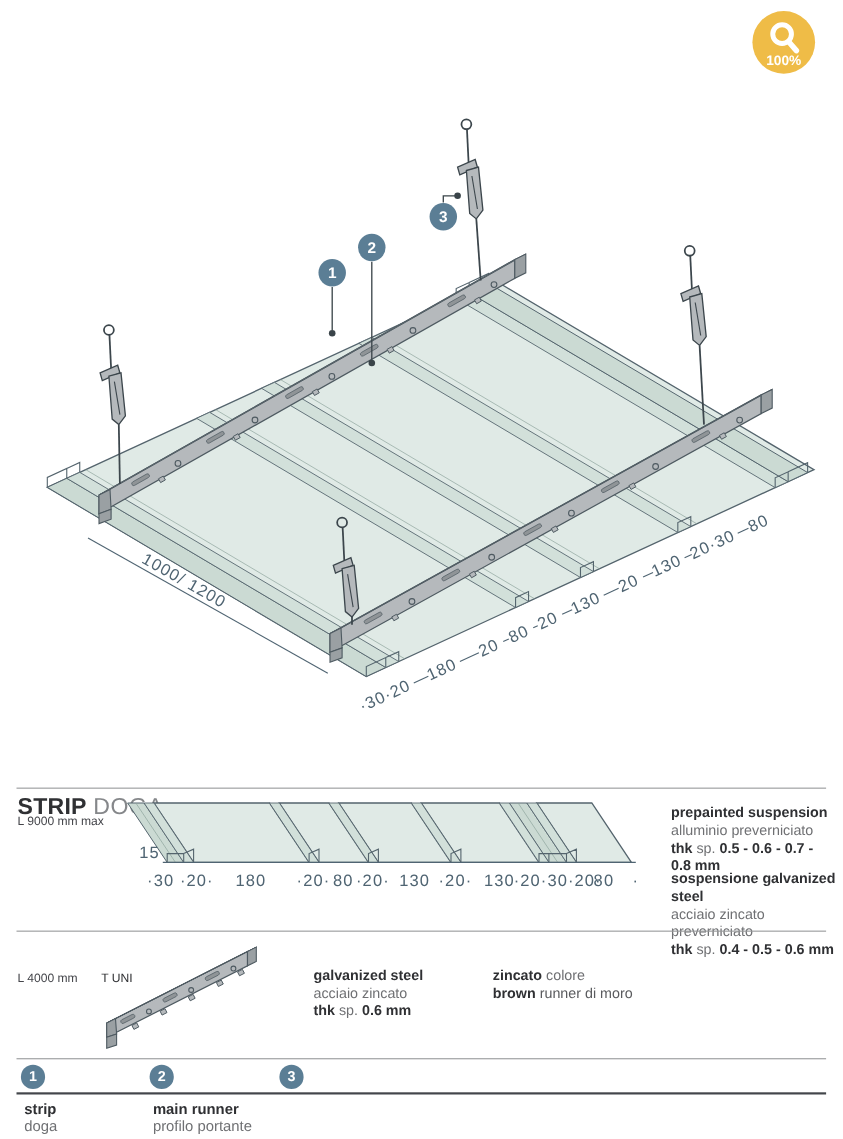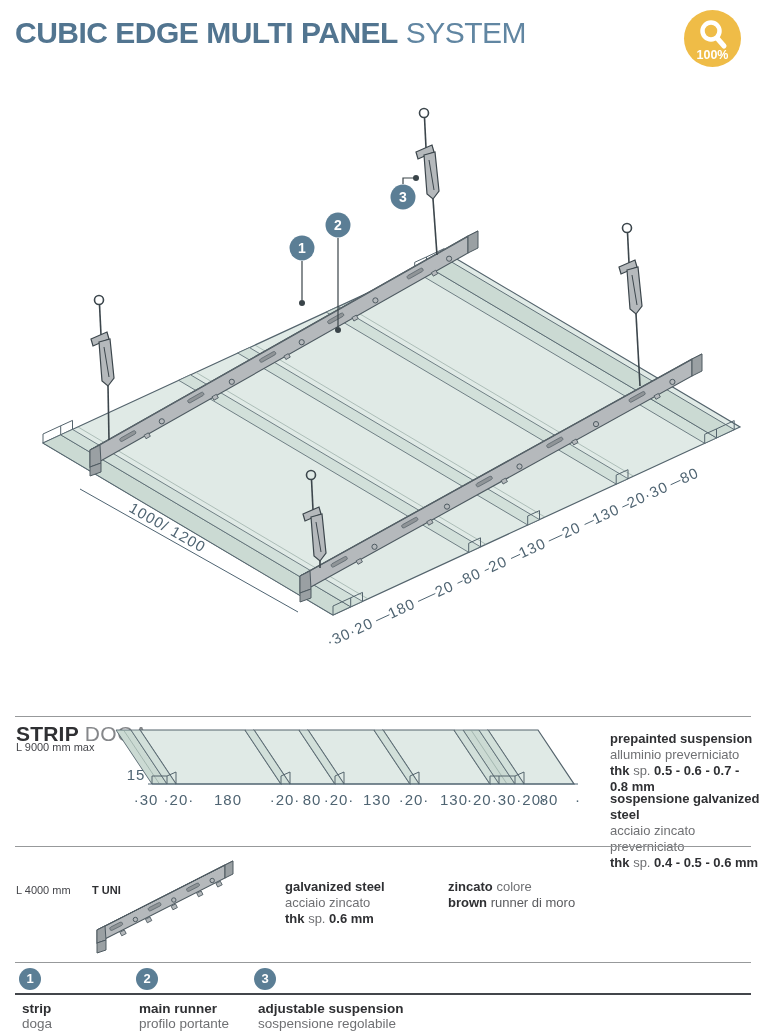--- a/index.html
+++ b/index.html
@@ -44,24 +44,20 @@
   .callout{fill:#5b7e95;}
   .cnum{font-size:14px;font-weight:700;fill:#ffffff;text-anchor:middle;font-family:"Liberation Sans",sans-serif;}
   .leader{stroke:#3a4449;stroke-width:1.2;fill:none;}
   .ldot{fill:#3a4449;}
 </style>
 </head>
 <body>
 
 <div class="page">
 
-  <div class="abs title">
-    <span class="b">CUBIC EDGE MULTI PANEL</span>
-    <span class="l">SYSTEM</span>
-  </div>
   <div class="abs badge">
     <svg width="57" height="57" viewBox="0 0 57 57" style="left:0;top:0">
       <circle cx="27" cy="21" r="8.5" fill="none" stroke="#ffffff" stroke-width="4.5"></circle>
       <line x1="33" y1="28" x2="40" y2="36" stroke="#ffffff" stroke-width="5" stroke-linecap="round"></line>
       <text x="28.5" y="49" text-anchor="middle" font-size="12.5" font-weight="700" fill="#ffffff">100%</text>
     </svg>
   </div>
 
   <svg width="766" height="600" viewBox="0 0 766 600" style="top:95px">
 
@@ -286,21 +282,21 @@
   <div class="abs spec" style="left:610px;top:791px">
     <b>sospensione galvanized steel</b><br>
     <span>acciaio zincato preverniciato</span><br>
     <b>thk</b>
     <span>sp.</span>
     <b>0.4 - 0.5 - 0.6 mm</b>
   </div>
 
   <div class="abs rule" style="top:846px"></div>
   <div class="abs lbl" style="left:16px;top:884px">L 4000 mm</div>
-  <div class="abs lbl" style="left:92px;top:884px;font-weight:700;color:#2f3033">T UNI</div>
+  <div class="abs lbl" style="left:92px;top:884px;font-weight:400;color:#2f3033">T UNI</div>
 
   <svg width="766" height="115" viewBox="0 0 766 115" style="top:848px">
     <g>
       <polygon class="web" points="97,95 225,30 225,17 97,82"></polygon>
       <polygon class="flange" points="97,82 225,17 233,13 105,78"></polygon>
       <polygon class="cap" points="97,95 97,82 105,78 106,92"></polygon>
       <polygon class="cap" points="97,95 106,92 106,102 97,105"></polygon>
       <polygon class="cap" points="225,30 225,17 233,13 233,26"></polygon>
       <rect class="slot" x="109.2" y="76.45" width="14" height="3.6" rx="1.8" transform="rotate(-27 116.2 78.25)"></rect>
       <rect class="slot" x="147.6" y="56.95" width="14" height="3.6" rx="1.8" transform="rotate(-27 154.6 58.75)"></rect>
@@ -337,18 +333,14 @@
   <div class="abs rule2" style="top:993px"></div>
 
   <div class="abs" style="left:22px;top:1001px">
     <div class="legend-en">strip</div>
     <div class="legend-it">doga</div>
   </div>
   <div class="abs" style="left:139px;top:1001px">
     <div class="legend-en">main runner</div>
     <div class="legend-it">profilo portante</div>
   </div>
-  <div class="abs" style="left:258px;top:1001px">
-    <div class="legend-en">adjustable suspension</div>
-    <div class="legend-it">sospensione regolabile</div>
-  </div>
 
 </div>
 
 </body></html>

